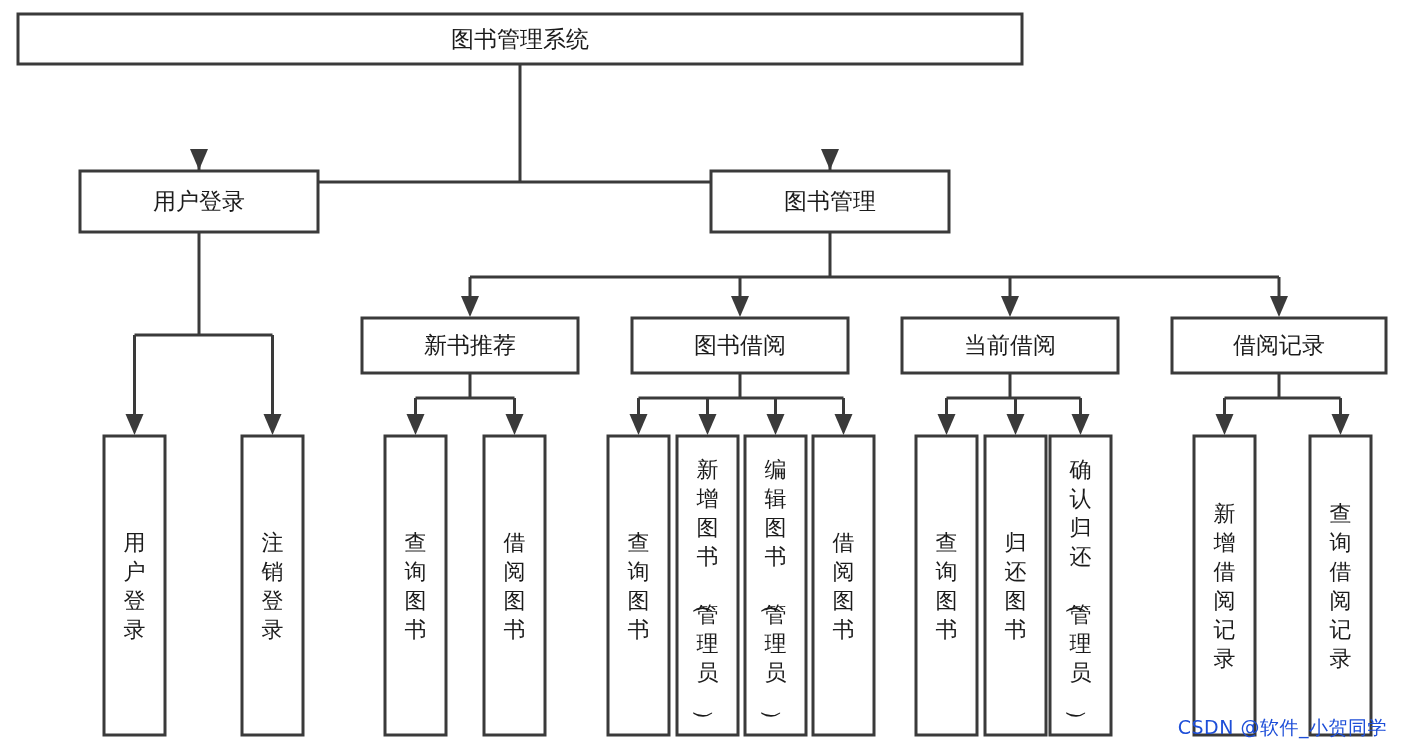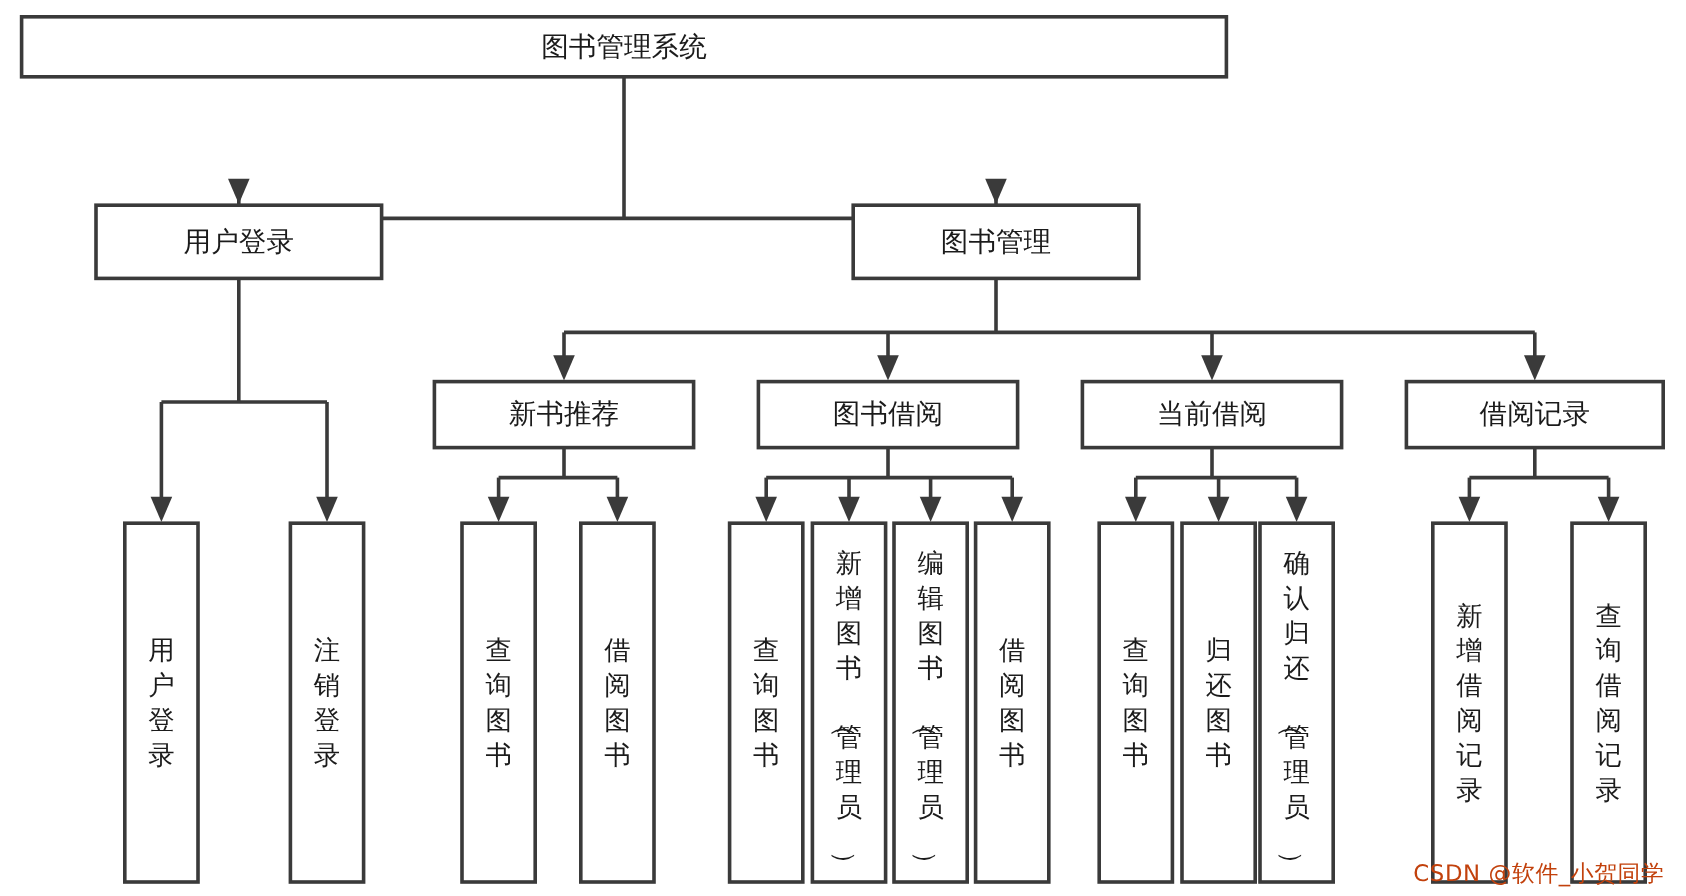--- a/index.html
+++ b/index.html
@@ -48,21 +48,21 @@
     font-size: 22px;
     fill: #1b1b1b;
     text-anchor: middle;
   }
   .watermark {
     position: absolute;
     right: 18px;
     bottom: 6px;
     font-family: "DejaVu Sans", "Liberation Sans", sans-serif;
     font-size: 19px;
-    color: #c2410c;
+    color: #1d4ed8;
     letter-spacing: 0.5px;
     white-space: nowrap;
     pointer-events: none;
   }
 </style>
 </head>
 <body>
 
 <div id="page">
 

